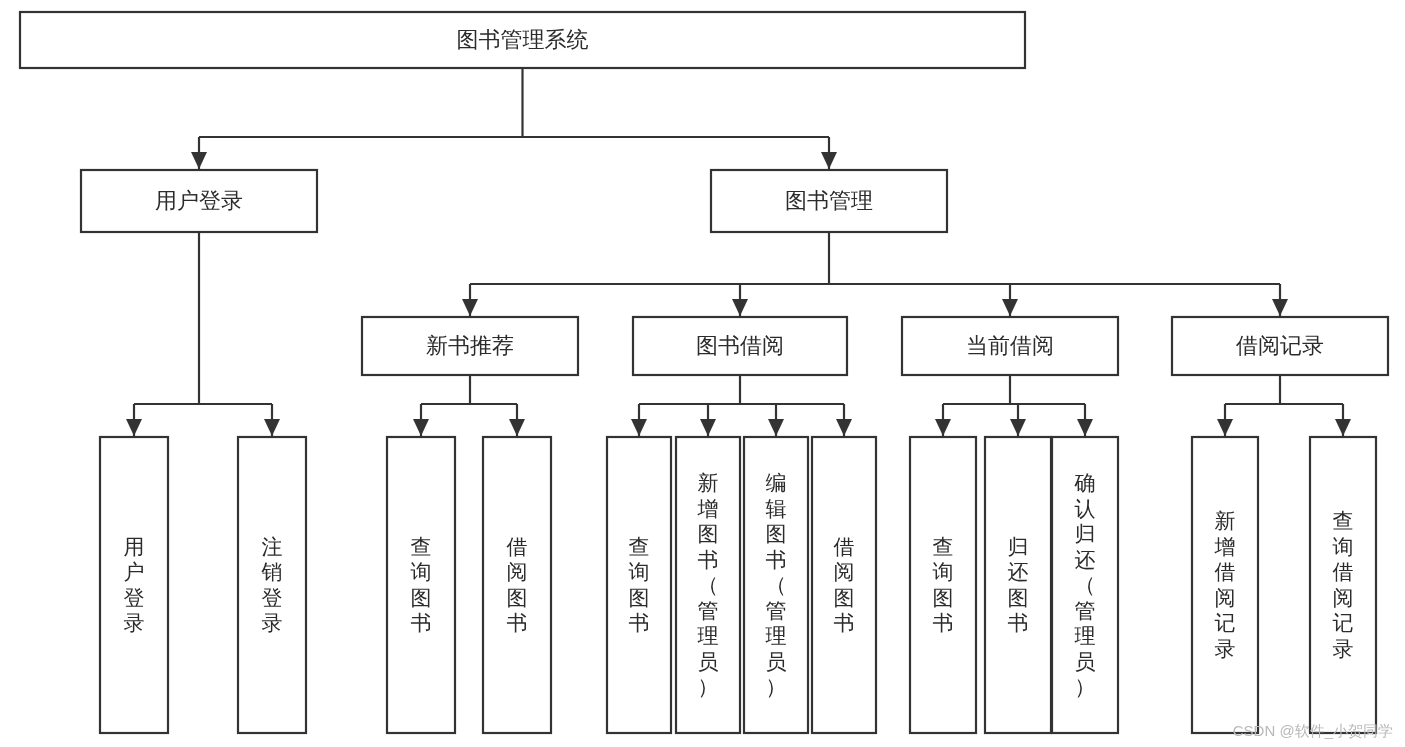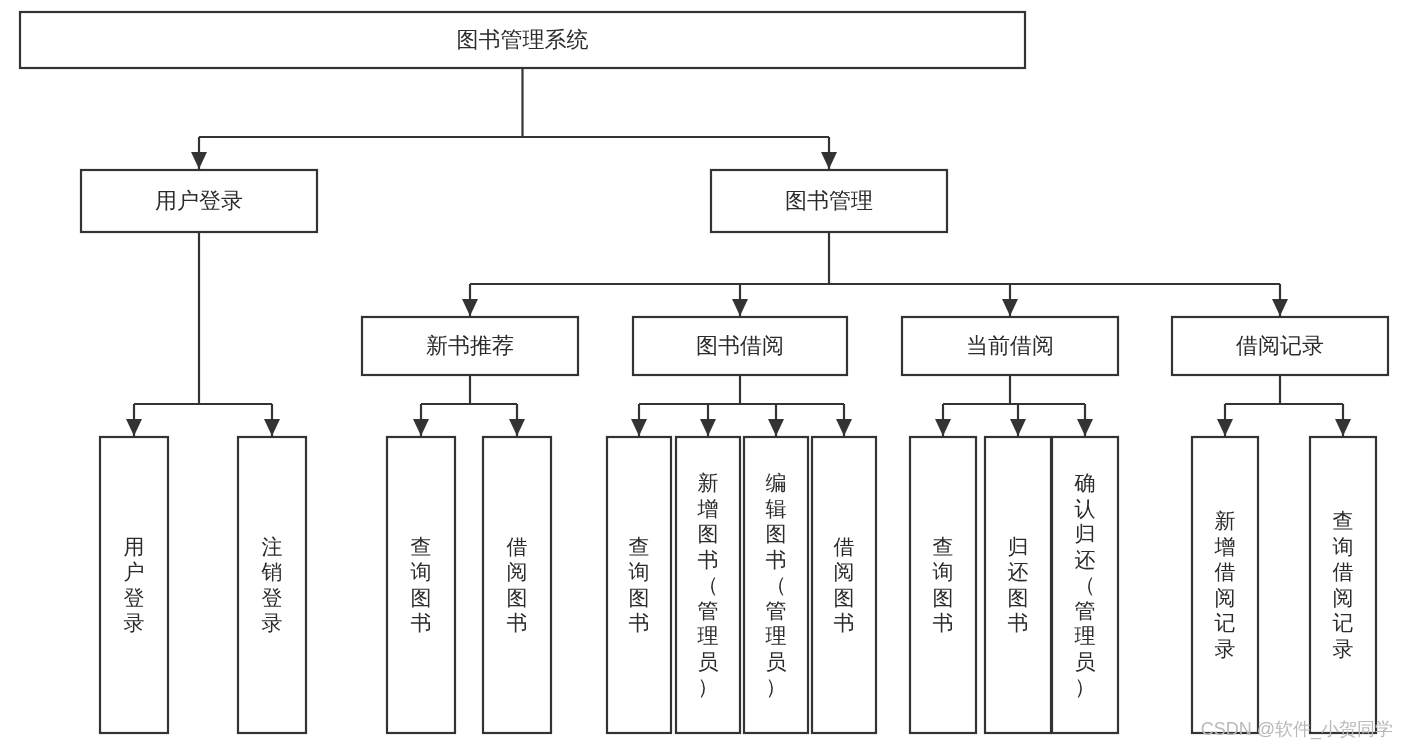--- a/index.html
+++ b/index.html
@@ -53,21 +53,21 @@
   }
   .arrow-head {
     fill: #333333;
     stroke: none;
   }
   .watermark {
     position: absolute;
     right: 12px;
     bottom: 6px;
     font-family: "Liberation Sans", "DejaVu Sans", sans-serif;
-    font-size: 18px;
+    font-size: 15px;
     color: #b9b9b9;
     white-space: nowrap;
     user-select: none;
   }
 </style>
 </head>
 <body>
 
 <div id="diagram-root">
   <svg class="diagram-canvas" id="diagram-canvas" viewBox="0 0 1405 747">

